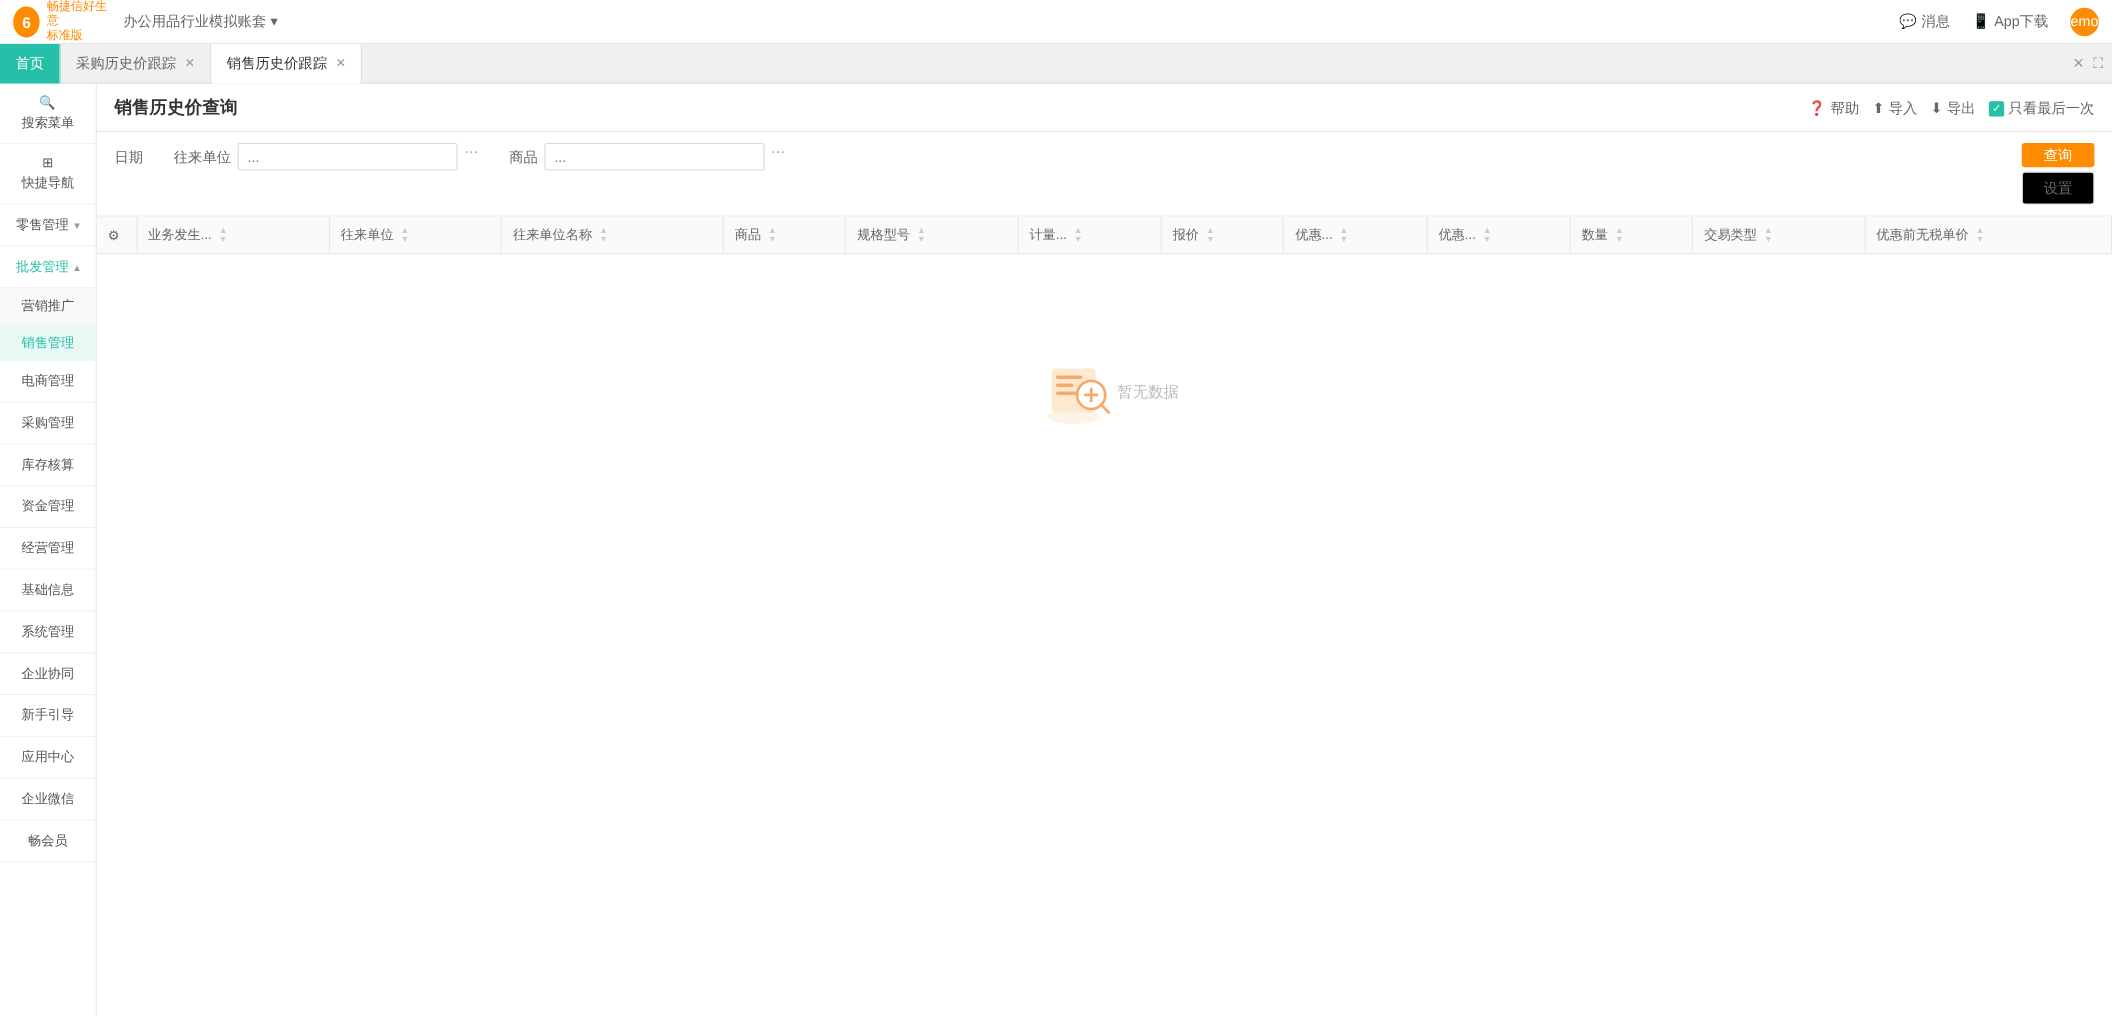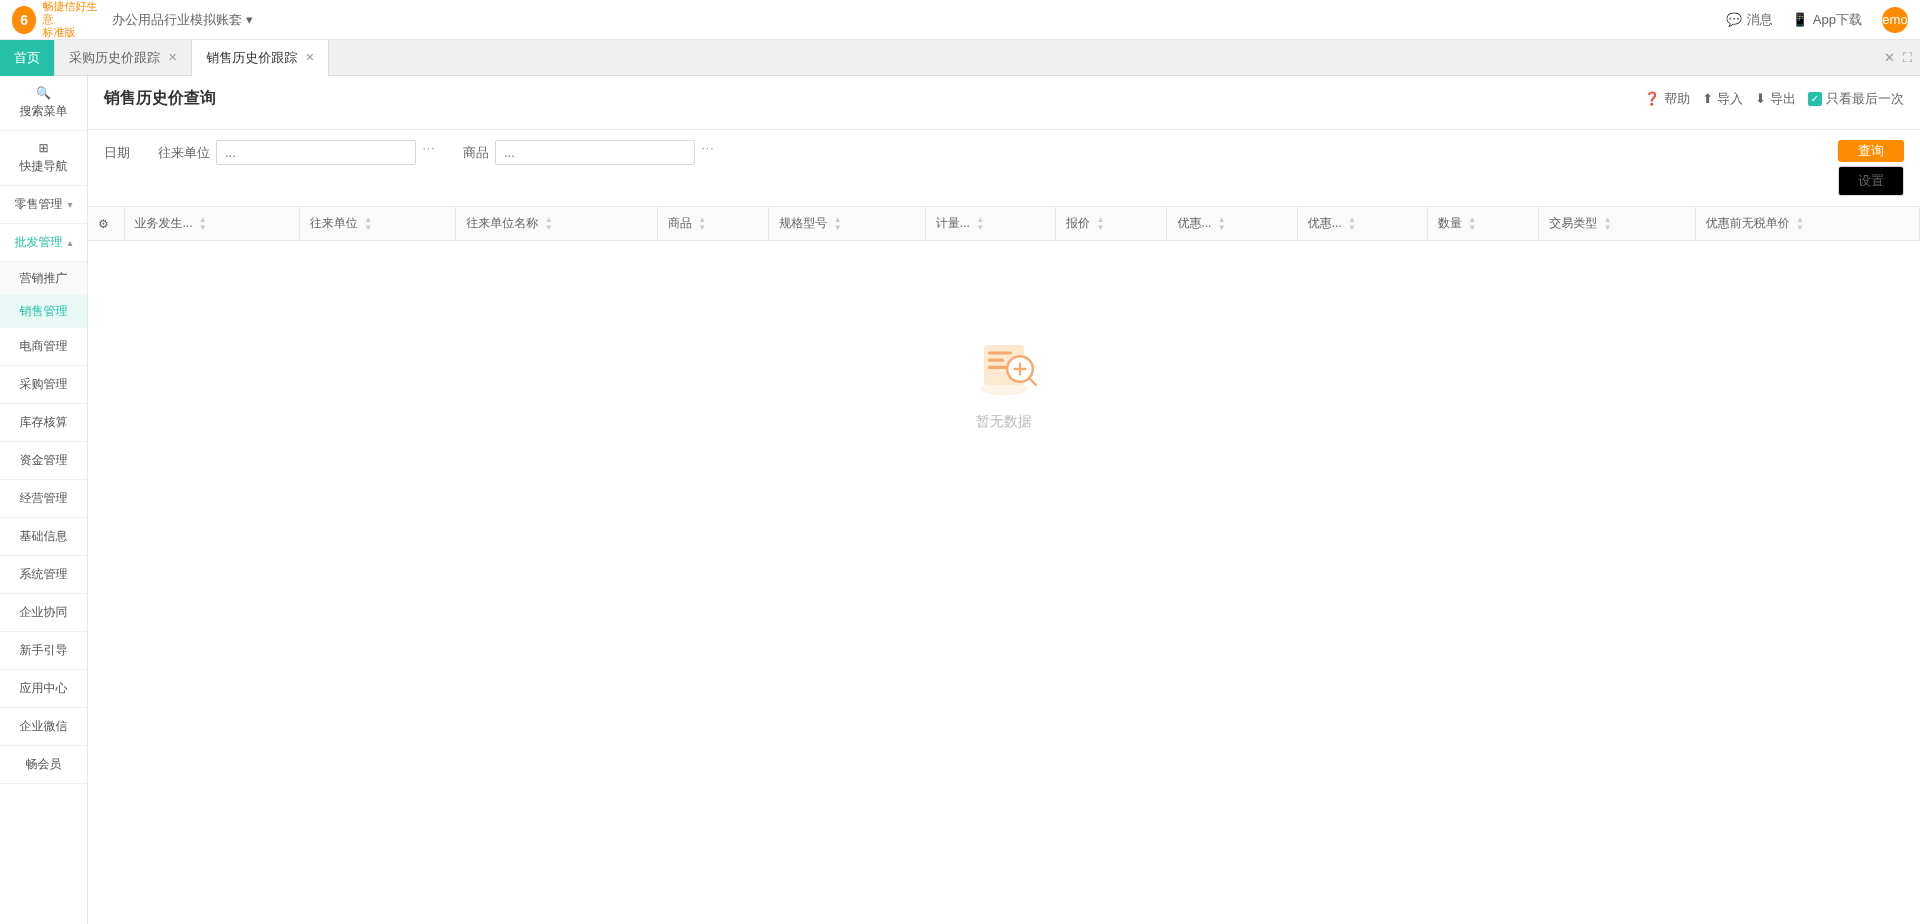--- a/index.html
+++ b/index.html
@@ -177,21 +177,21 @@
     .page-header {
       background: #fff;
       padding: 12px 16px 0 16px;
       border-bottom: 1px solid #e8e8e8;
       flex-shrink: 0;
     }
     .page-title-row {
       display: flex;
       align-items: center;
       justify-content: space-between;
-      margin-bottom: 20px;
+      margin-bottom: 10px;
     }
     .page-title {
       font-size: 16px;
       font-weight: bold;
       color: #333;
     }
     .page-actions {
       display: flex;
       align-items: center;
       gap: 12px;
@@ -334,21 +334,20 @@
     }
     .sort-arrow { font-size: 8px; color: #ccc; line-height: 1; }
     .gear-th {
       width: 36px;
       text-align: center;
     }
 
     
     .empty-state {
       display: flex;
-      flex-direction: column;
       align-items: center;
       justify-content: center;
       padding: 80px 0;
     }
     .empty-icon {
       width: 80px;
       height: 80px;
       margin-bottom: 12px;
     }
     .empty-text {

